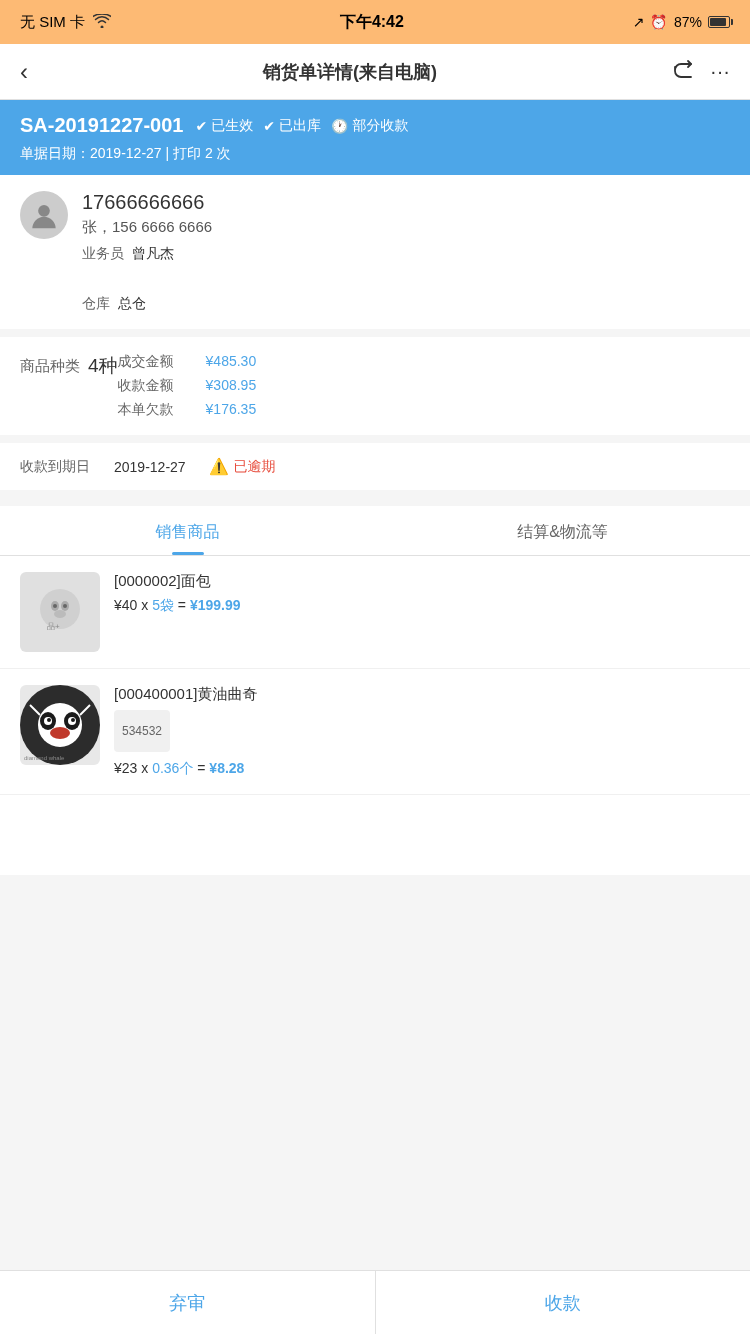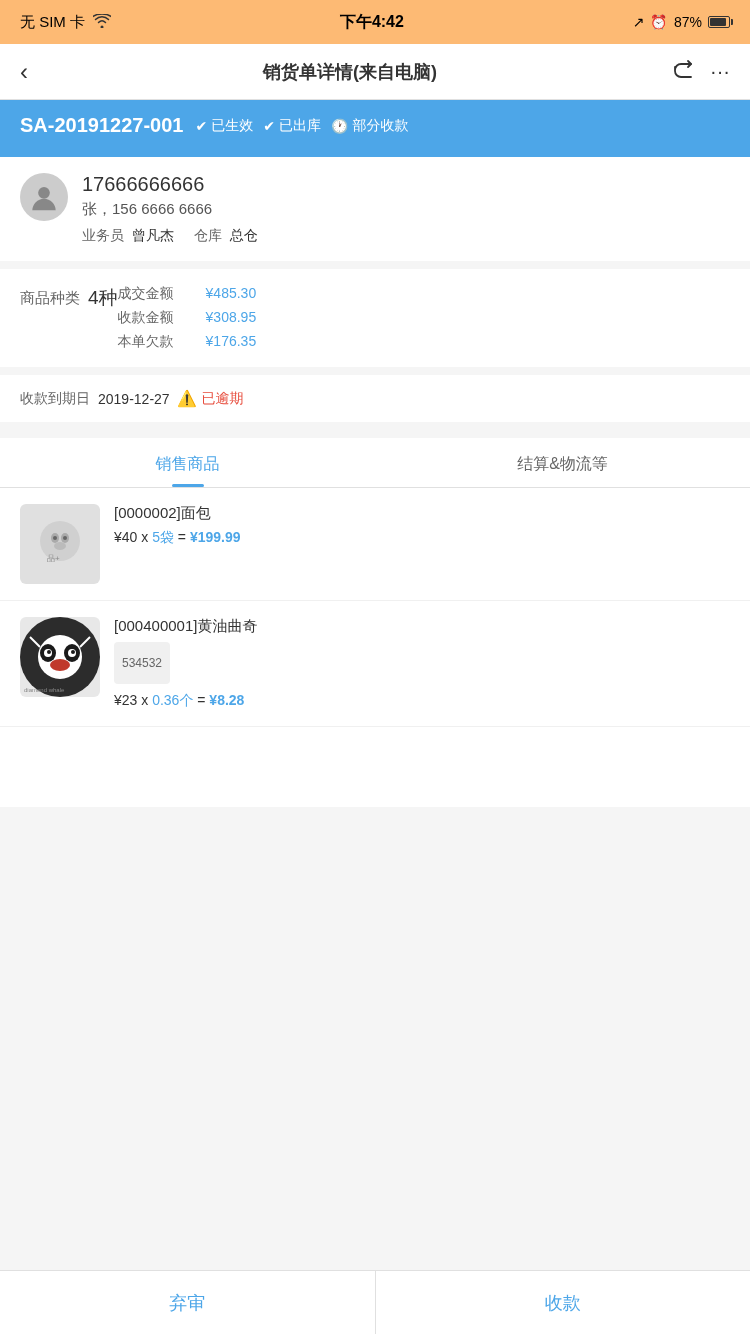--- a/index.html
+++ b/index.html
@@ -79,21 +79,21 @@
     }
     .avatar {
       width: 48px; height: 48px; background: #ccc; border-radius: 50%;
       display: flex; align-items: center; justify-content: center;
       flex-shrink: 0;
     }
     .avatar svg { width: 30px; height: 30px; fill: #888; }
     .customer-info { flex: 1; }
     .customer-name { font-size: 20px; font-weight: 500; color: #333; margin-bottom: 4px; }
     .customer-phone { font-size: 15px; color: #555; margin-bottom: 8px; }
-    .customer-meta { display: flex; gap: 20px; }
+    .customer-meta { display: flex; gap: 32px; flex-direction: column; }
     .meta-item { font-size: 14px; color: #666; }
     .meta-value { color: #333; margin-left: 4px; }
 
     
     .summary-section {
       background: #fff;
       padding: 16px 20px;
       border-bottom: 8px solid #f5f5f5;
     }
     .summary-row {
@@ -104,21 +104,21 @@
     .summary-count { font-size: 19px; color: #333; }
     .summary-right { display: flex; flex-direction: column; align-items: flex-end; gap: 6px; }
     .amount-row { display: flex; justify-content: space-between; gap: 32px; }
     .amount-label { font-size: 14px; color: #666; }
     .amount-value { font-size: 14px; color: #4da6e8; font-weight: 500; }
 
     
     .due-section {
       background: #fff;
       padding: 14px 20px;
-      display: flex; align-items: center; gap: 8px;
+      display: flex; align-items: center; gap: 24px;
       border-bottom: 8px solid #f5f5f5;
     }
     .due-label { font-size: 14px; color: #666; }
     .due-date { font-size: 14px; color: #333; }
     .overdue-badge {
       display: flex; align-items: center; gap: 4px;
       background: transparent;
     }
     .overdue-icon { color: #e74c3c; font-size: 16px; }
     .overdue-text { font-size: 14px; color: #e74c3c; font-weight: 500; }
@@ -240,20 +240,21 @@
       <span class="tag">
         <span class="tag-icon">✔</span>
         <span>已出库</span>
       </span>
       <span class="tag">
         <span class="tag-icon">🕐</span>
         <span>部分收款</span>
       </span>
     </div>
   </div>
+  <div class="banner-date">单据日期：2019-12-27 | 打印 2 次</div>
 </div>
 
 <div class="customer-section">
   <div class="avatar">
     <svg viewBox="0 0 36 36" fill="#888">
       <circle cx="18" cy="13" r="7"></circle>
       <path d="M4 34c0-7.7 6.3-14 14-14s14 6.3 14 14"></path>
     </svg>
   </div>
   <div class="customer-info">

